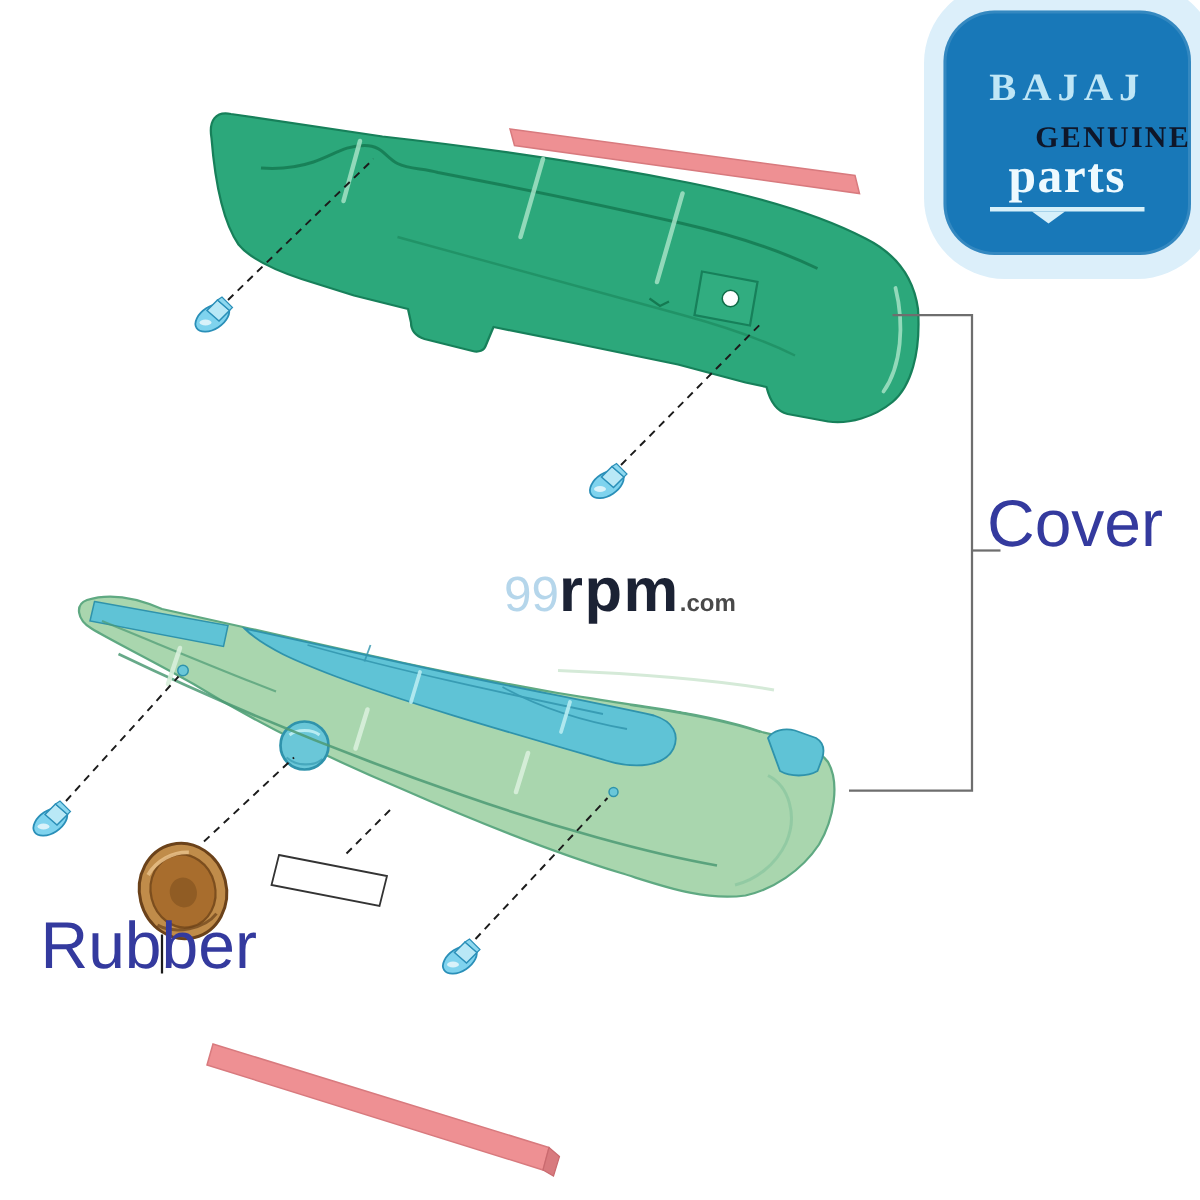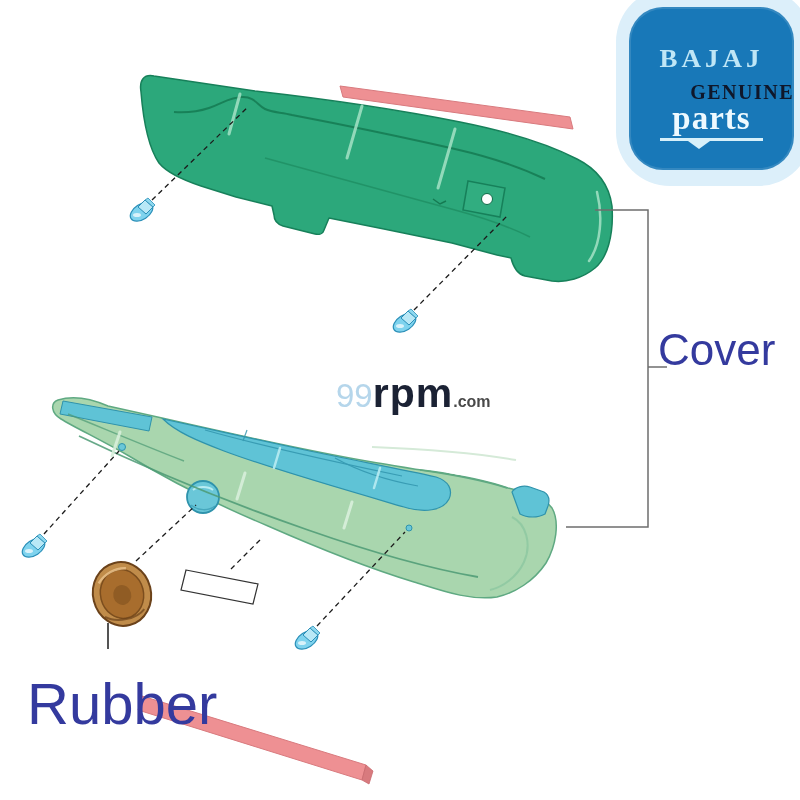--- a/index.html
+++ b/index.html
@@ -24,21 +24,21 @@
 
   
   .watermark{position:absolute;left:304px;top:370px;display:flex;align-items:baseline;opacity:.95;margin-left:32px;}
   .wm-num{font-size:33px;color:#b2d4ea;}
   .wm-word{font-size:41px;font-weight:bold;letter-spacing:1px;color:#0f172a;}
   .wm-tld{font-size:16px;color:#404040;font-weight:bold;}
 
   
   .callout{position:absolute;color:#343a9e;font-size:44px;line-height:60px;}
   .callout-chain{left:658px;top:320px;}
-  .callout-rubber{left:27px;top:672px;font-size:58px;line-height:64px;text-align:right;}
+  .callout-rubber{left:27px;top:599px;font-size:44px;line-height:64px;text-align:right;}
 </style>
 </head>
 <body>
 
 <div class="canvas">
 
   <svg width="800" height="800" viewBox="0 0 800 800">
     <defs>
       <g id="bolt-shape">
         <ellipse cx="0" cy="1" rx="12.5" ry="7.5" transform="rotate(-33)" stroke="#2a8fb8" stroke-width="1.2"></ellipse>

